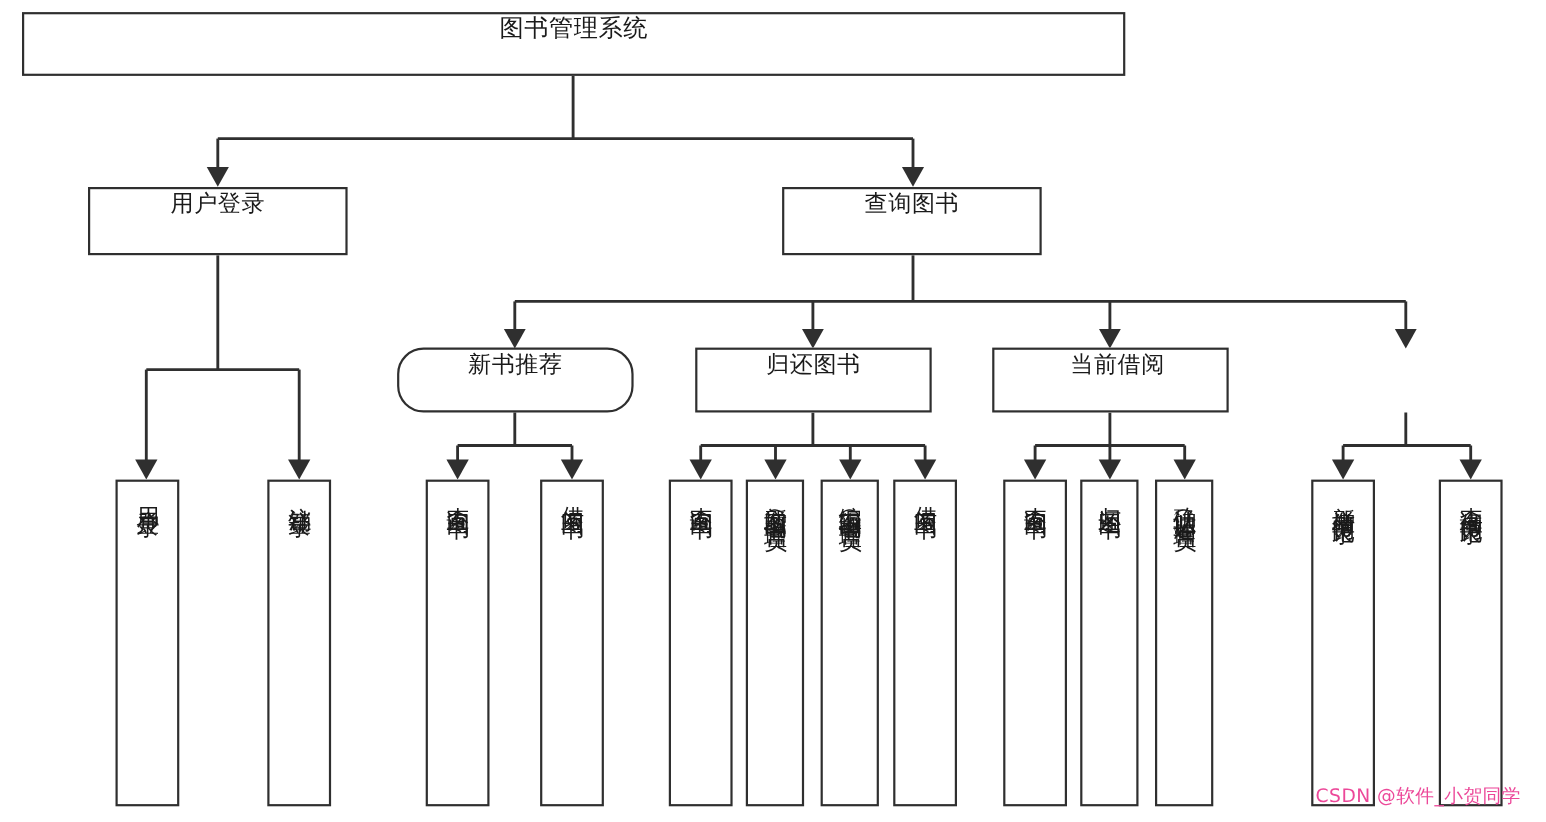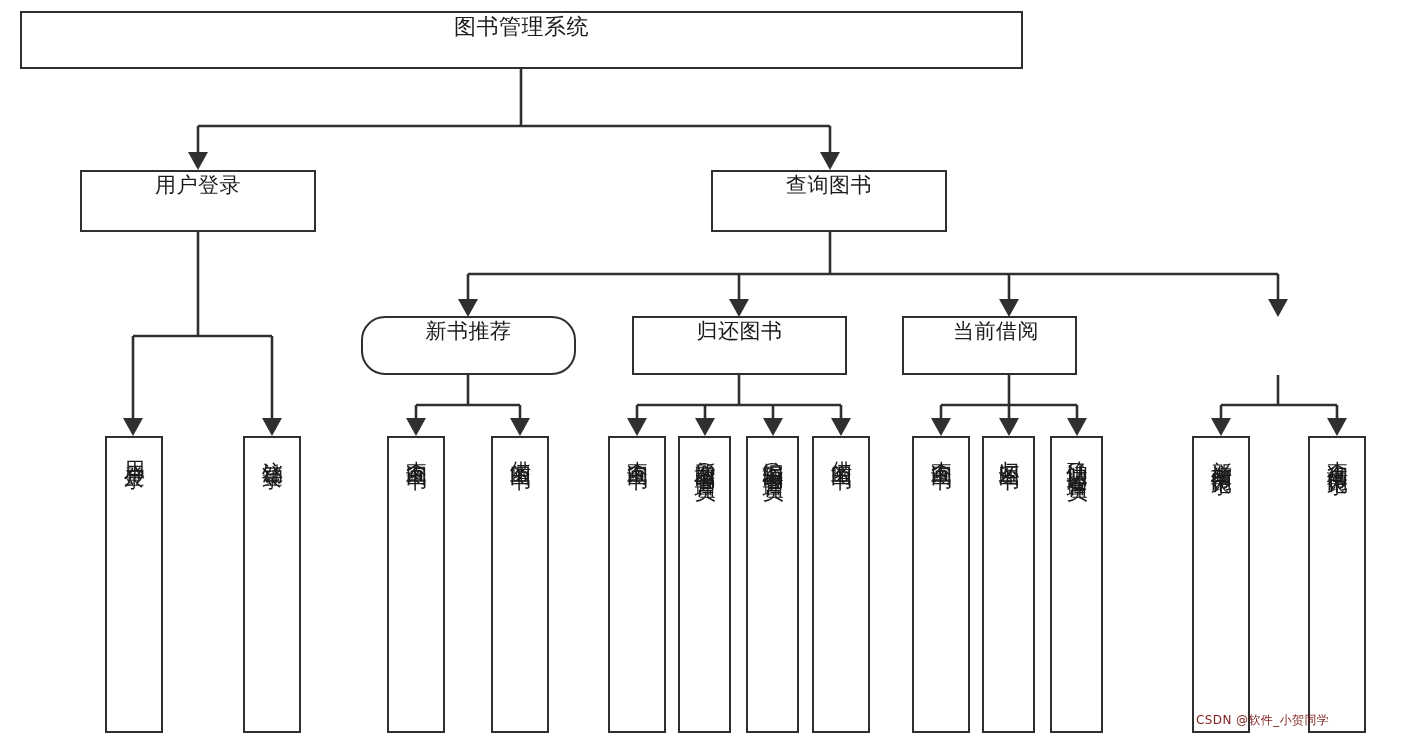--- a/index.html
+++ b/index.html
@@ -58,22 +58,22 @@
     writing-mode: vertical-rl;
     text-orientation: upright;
     font-size: 21px;
     letter-spacing: 3px;
     line-height: 1;
     margin: 0 auto;
     white-space: normal;
   }
   .watermark {
     position: absolute;
-    font-size: 12px;
-    color: #7f1d1d;
+    font-size: 17px;
+    color: #ec4899;
     white-space: nowrap;
     z-index: 5;
     letter-spacing: 0.4px;
   }
 </style>
 </head>
 <body>
 
 <div id="canvas">
 
@@ -137,21 +137,21 @@
   <div class="node horiz" style="left:711px; top:170px; width:236px; height:62px;">
     <span class="node-label">查询图书</span>
   </div>
 
   <div class="node horiz" style="left:361px; top:316px; width:215px; height:59px;border-radius:24px;">
     <span class="node-label">新书推荐</span>
   </div>
   <div class="node horiz" style="left:632px; top:316px; width:215px; height:59px;">
     <span class="node-label">归还图书</span>
   </div>
-  <div class="node horiz" style="left:902px; top:316px; width:175px; height:59px;padding-left:13px;">
+  <div class="node horiz" style="left:902px; top:316px; width:215px; height:59px;padding-left:13px;">
     <span class="node-label">当前借阅</span>
   </div>
 
   <div class="node vert" style="left:105px; top:436px; width:58px; height:297px;">
     <span class="node-label">用户登录</span>
   </div>
   <div class="node vert" style="left:243px; top:436px; width:58px; height:297px;">
     <span class="node-label">注销登录</span>
   </div>
 

